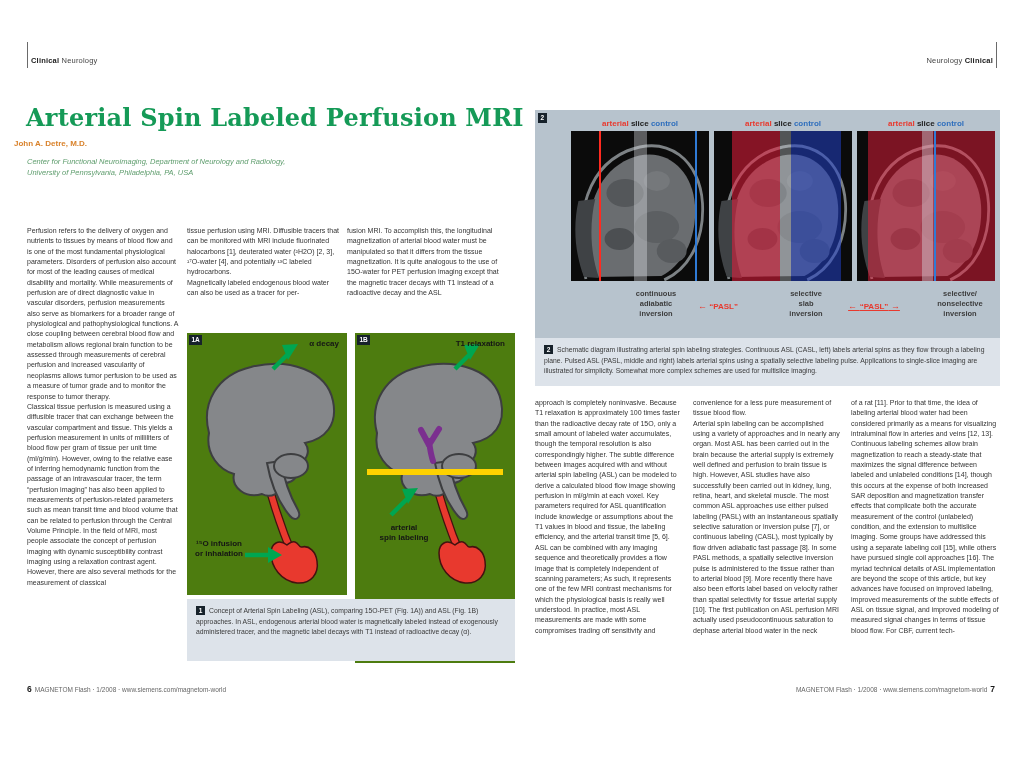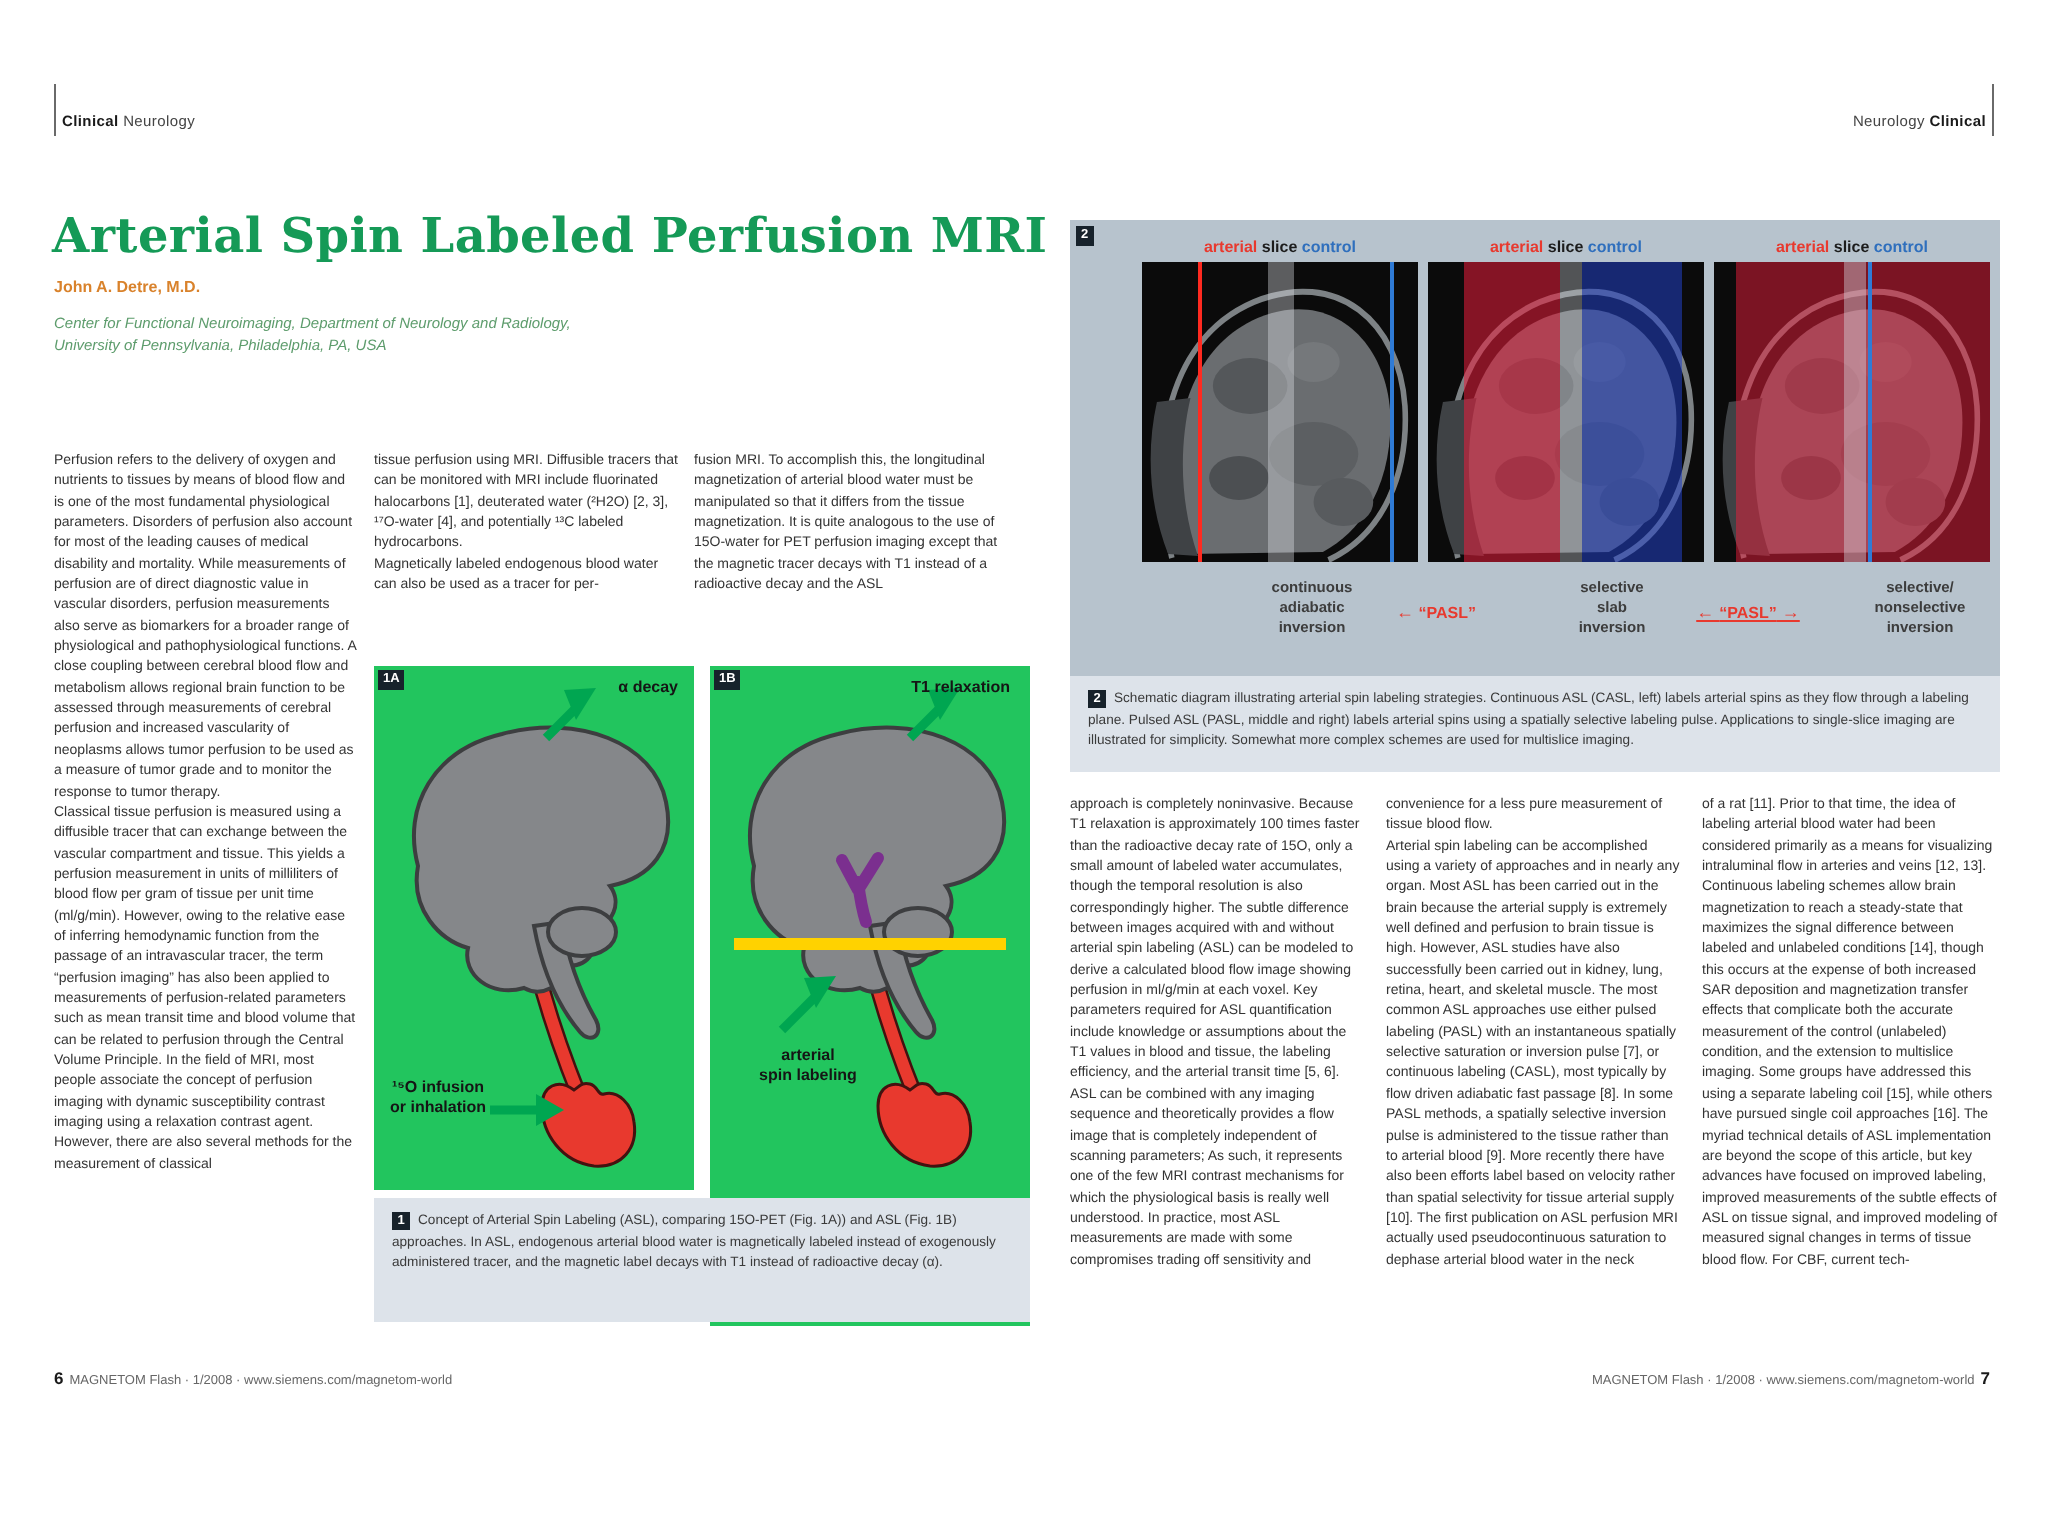--- a/index.html
+++ b/index.html
@@ -14,21 +14,21 @@
   .runhead{font-size:7.5px;color:#444;letter-spacing:.2px;}
   .runhead b{color:#1a1a1a;}
   
   .title{font-family:"DejaVu Serif","Liberation Serif",serif;font-weight:700;
          font-size:24px;color:#159a57;letter-spacing:.2px;}
   .author{font-size:8px;font-weight:700;color:#d9822b;}
   .affil{font-size:7.5px;font-style:italic;color:#5d9c6c;line-height:1.5;white-space:pre-line;}
   
   .col{font-size:7px;line-height:10.35px;color:#333;white-space:pre-line;text-align:left;}
   
-  .fig-panel{background:#22c55e;position:absolute;overflow:hidden;}
+  .fig-panel{background:#4d7c0f;position:absolute;overflow:hidden;}
   .badge{position:absolute;top:2px;left:2px;background:#17222b;color:#fff;
          font-size:6.5px;font-weight:700;padding:1px 2.5px;line-height:1.2;}
   .figlabel{position:absolute;font-size:8px;font-weight:700;color:#151515;
             line-height:1.2;white-space:pre-line;}
   .capbox{background:#dde3ea;position:absolute;padding:7px 9px;box-sizing:border-box;}
   .caption{font-size:6.8px;line-height:1.55;color:#3a3a3a;}
   .capbadge{display:inline-block;background:#17222b;color:#fff;width:9px;height:9px;
             font-size:6.5px;font-weight:700;text-align:center;line-height:9px;margin-right:4px;}
   
   .fig2{background:#b7c3cd;position:absolute;box-sizing:border-box;padding:5px;}
@@ -49,21 +49,21 @@
 </style>
 </head>
 <body>
 
 <div class="abs rule-v" style="left:27px;top:42px;"></div>
 <div class="abs runhead" style="left:31px;top:56px;"><b>Clinical</b><span> Neurology</span></div>
 <div class="abs rule-v" style="left:996px;top:42px;"></div>
 <div class="abs runhead" style="right:31px;top:56px;"><span>Neurology </span><b>Clinical</b></div>
 
 <div class="abs title" style="left:26px;top:103px;">Arterial Spin Labeled Perfusion MRI</div>
-<div class="abs author" style="left:27px;top:139px;">John A. Detre, M.D.</div>
+<div class="abs author" style="left:14px;top:139px;">John A. Detre, M.D.</div>
 <div class="abs affil" style="left:27px;top:156px;width:320px;">Center for Functional Neuroimaging, Department of Neurology and Radiology,
 University of Pennsylvania, Philadelphia, PA, USA</div>
 
 <div class="abs col" style="left:27px;top:226px;width:152px;height:432px;">Perfusion refers to the delivery of oxygen and nutrients to tissues by means of blood flow and is one of the most fundamental physiological parameters. Disorders of perfusion also account for most of the leading causes of medical disability and mortality. While measurements of perfusion are of direct diagnostic value in vascular disorders, perfusion measurements also serve as biomarkers for a broader range of physiological and pathophysiological functions. A close coupling between cerebral blood flow and metabolism allows regional brain function to be assessed through measurements of cerebral perfusion and increased vascularity of neoplasms allows tumor perfusion to be used as a measure of tumor grade and to monitor the response to tumor therapy.
 Classical tissue perfusion is measured using a diffusible tracer that can exchange between the vascular compartment and tissue. This yields a perfusion measurement in units of milliliters of blood flow per gram of tissue per unit time (ml/g/min). However, owing to the relative ease of inferring hemodynamic function from the passage of an intravascular tracer, the term “perfusion imaging” has also been applied to measurements of perfusion-related parameters such as mean transit time and blood volume that can be related to perfusion through the Central Volume Principle. In the field of MRI, most people associate the concept of perfusion imaging with dynamic susceptibility contrast imaging using a relaxation contrast agent. However, there are also several methods for the measurement of classical</div>
 <div class="abs col" style="left:187px;top:226px;width:152px;height:100px;">tissue perfusion using MRI. Diffusible tracers that can be monitored with MRI include fluorinated halocarbons [1], deuterated water (²H2O) [2, 3], ¹⁷O-water [4], and potentially ¹³C labeled hydrocarbons.
 Magnetically labeled endogenous blood water can also be used as a tracer for per-</div>
 <div class="abs col" style="left:347px;top:226px;width:152px;height:100px;">fusion MRI. To accomplish this, the longitudinal magnetization of arterial blood water must be manipulated so that it differs from the tissue magnetization. It is quite analogous to the use of 15O-water for PET perfusion imaging except that the magnetic tracer decays with T1 instead of a radioactive decay and the ASL</div>
 
 <div class="fig-panel" style="left:187px;top:333px;width:160px;height:262px;">

